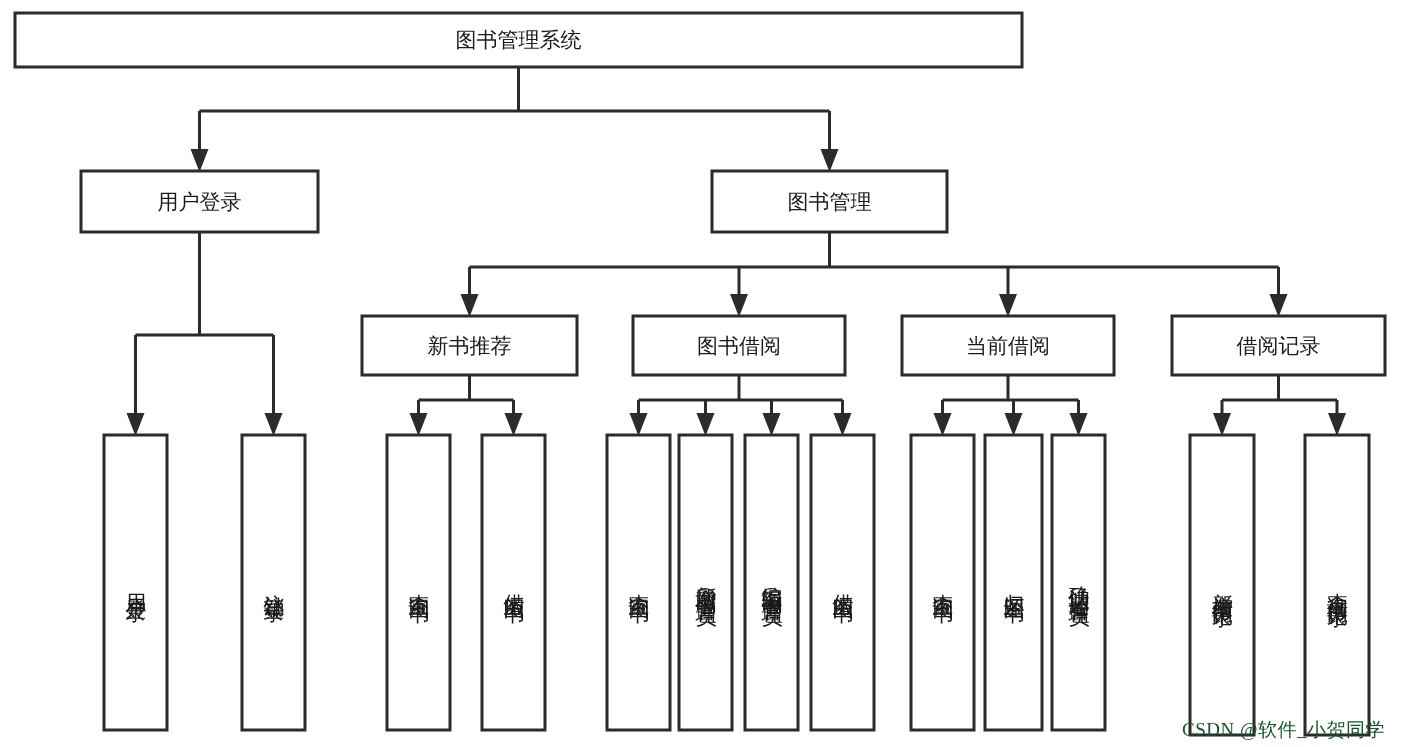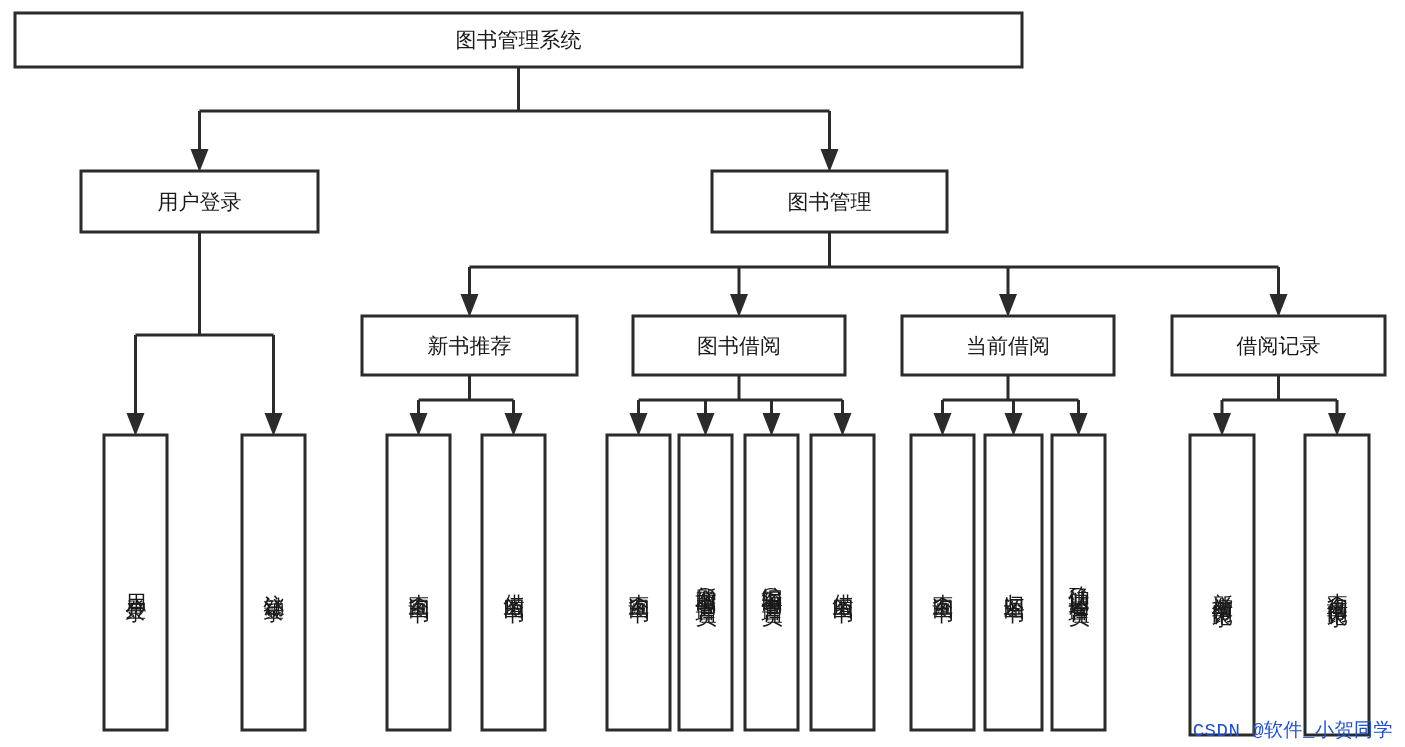--- a/index.html
+++ b/index.html
@@ -25,23 +25,23 @@
     writing-mode:vertical-rl;
     text-orientation:upright;
     font-size:21px;
     color:#1a1a1a;
     line-height:1;
     letter-spacing:3px;
     white-space:nowrap;
     font-family:"DejaVu Sans","Liberation Sans",sans-serif;
   }
   .watermark{
-    position:absolute;right:12px;bottom:4px;
-    font-size:19px;color:#1d4ed8;
-    font-family:Liberation Mono, monospace;
+    position:absolute;right:20px;bottom:4px;
+    font-size:19px;color:#14532d;
+    font-family:Liberation Serif, serif;
     letter-spacing:0.5px;
     white-space:nowrap;
   }
 </style>
 </head>
 <body>
 
 <div id="stage">
 
   <svg id="diagram" viewBox="0 0 1405 747">

